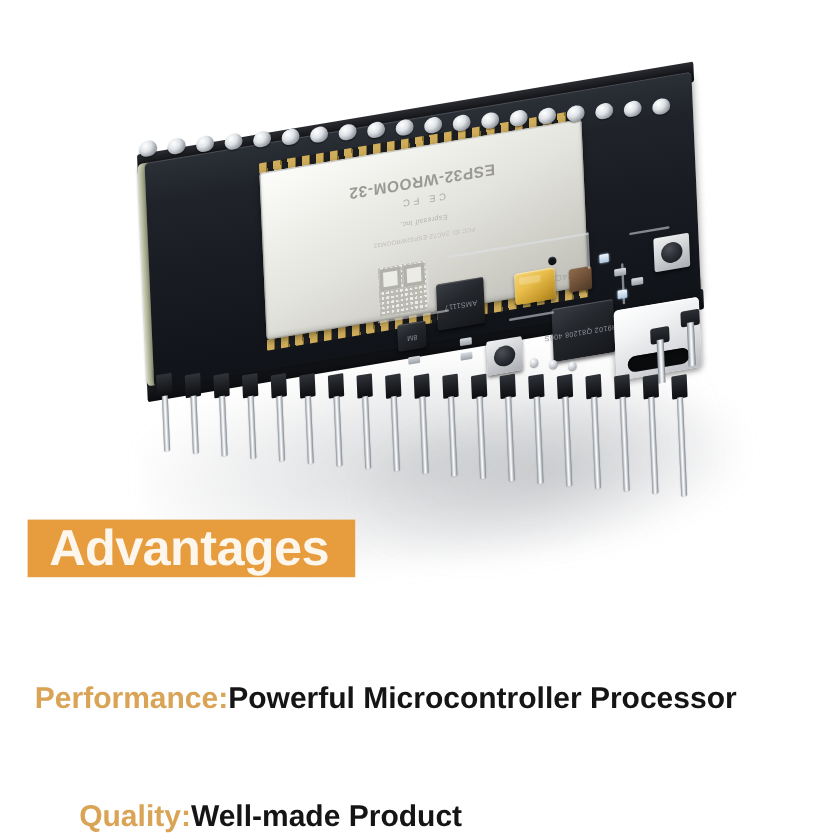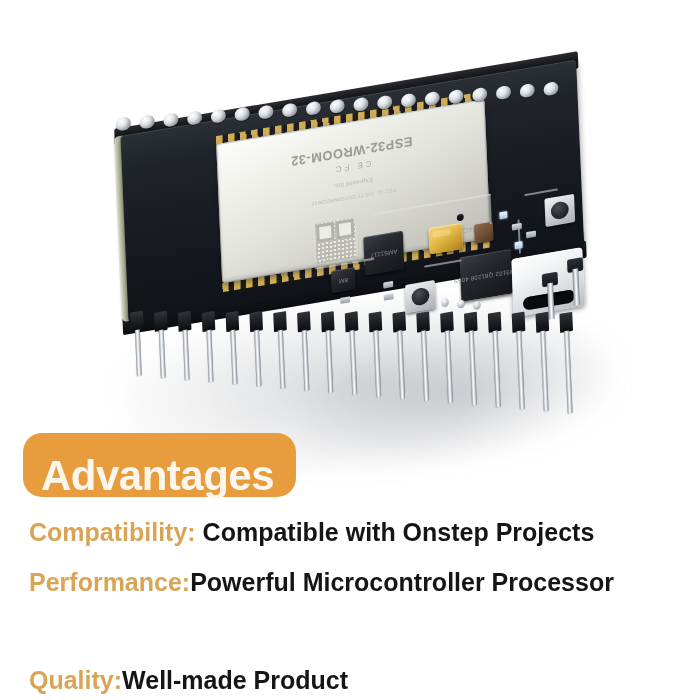--- a/index.html
+++ b/index.html
@@ -355,25 +355,24 @@
   
   #advantages {
     position: absolute;
     left: 0; top: 425px;
     width: 700px;
     height: 275px;
   }
   #adv-banner {
     position: absolute;
     left: 23px; top: 8px;
-    width: 273px; height: 64px;
+    width: 273px; height: 48px;
     background: #e79d3e;
     display: flex;
-    align-items: flex-end;
-    border-radius: 19px;
+    align-items: center;
   }
   #adv-banner-label {
     margin-left: 18px;
     color: #fdf6ec;
     font-size: 42px;
     font-weight: bold;
     letter-spacing: -0.5px;
     font-family: "Liberation Sans", sans-serif;
     line-height: 1;
   }
@@ -388,21 +387,21 @@
   }
   .adv-row .lbl {
     color: #d9a455;
   }
   .adv-row .val {
     color: #151515;
   }
   .adv-row.r0 { top: 95px; }
   .adv-row.r1 { top: 145px; }
   .adv-row.r2 { top: 195px; }
-  .adv-row.r3 { top: 243px; }
+  .adv-row.r3 { top: 243px; margin-left: 37px; }
 </style>
 </head>
 <body>
 
 <div id="page">
 
   <div id="photo-area">
 
     <div class="floor-shadow"></div>
     <div class="floor-shadow b"></div>
@@ -540,23 +539,20 @@
       <div class="pin" style="left:464px; top:322px; height:82px;"></div>
     </div>
   </div>
 
   <div id="advantages">
 
     <div id="adv-banner">
       <span id="adv-banner-label">Advantages</span>
     </div>
 
-    <div class="adv-row r0">
-      <span class="lbl">Compatibility:</span><span class="val"> Compatible with Onstep Projects</span>
-    </div>
 
     <div class="adv-row r1">
       <span class="lbl">Performance:</span><span class="val">Powerful Microcontroller Processor</span>
     </div>
 
 
     <div class="adv-row r3">
       <span class="lbl">Quality:</span><span class="val">Well-made Product</span>
     </div>
   </div>

